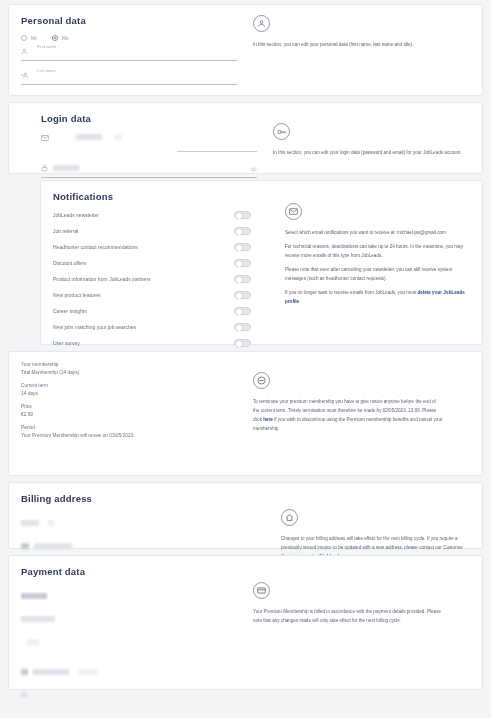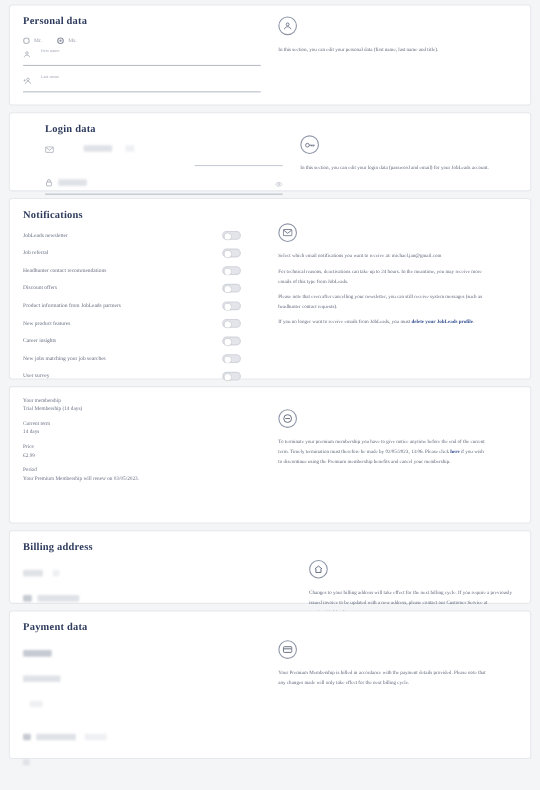--- a/index.html
+++ b/index.html
@@ -2,21 +2,21 @@
 <html><head>
 <meta charset="utf-8">
 <style>
   * { box-sizing: border-box; margin: 0; padding: 0; }
   html, body {
     width: 491px; height: 718px;
     background: #f4f5f7;
     font-family: "Liberation Sans", sans-serif;
     overflow: hidden;
   }
-  .page { width: 491px; padding: 4px 8px 0 8px; font-family: Liberation Serif, serif; }
+  .page { width: 491px; padding: 4px 8px 0 8px; }
 
   .card {
     background: #ffffff;
     border: 1px solid #e6e8ec;
     border-radius: 3px;
     margin-bottom: 6px;
     display: flex;
     position: relative;
   }
   .col-left { width: 240px; padding: 10px 12px 12px 12px; }
@@ -215,21 +215,21 @@
       <div class="info-icon">
         <svg width="10" height="8" viewBox="0 0 18 12" fill="none" stroke="currentColor" stroke-width="1.3">
           <circle cx="4.5" cy="6" r="3"></circle>
             <path d="M7.5 6h9M14 6v2.5M11 6v2"></path>
         </svg>
       </div>
       <p class="info-p">In this section, you can edit your login data (password and email) for your JobLeads account.</p>
     </div>
   </div>
 
-  <div class="card" style="height:165px;">
+  <div class="card" style="height:165px;margin-left:32px;">
     <div class="col-left">
       <div class="sect-title">Notifications</div>
 
       <div class="notif-row">
         <span class="notif-label">JobLeads newsletter</span>
         <span class="toggle"></span>
       </div>
       <div class="notif-row">
         <span class="notif-label">Job referral</span>
         <span class="toggle"></span>

